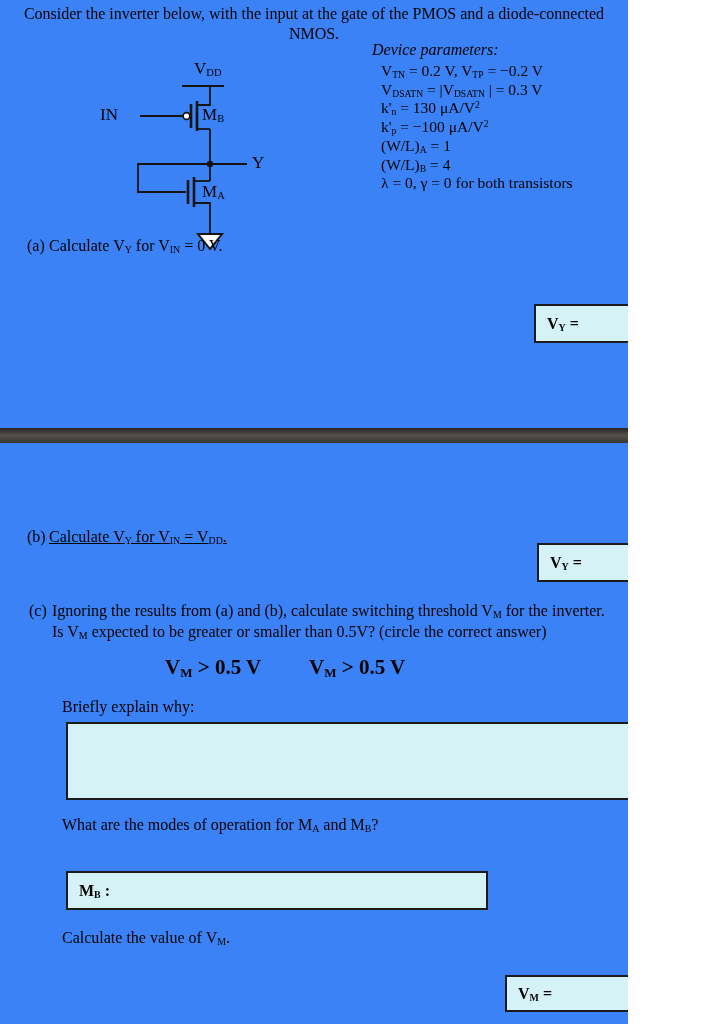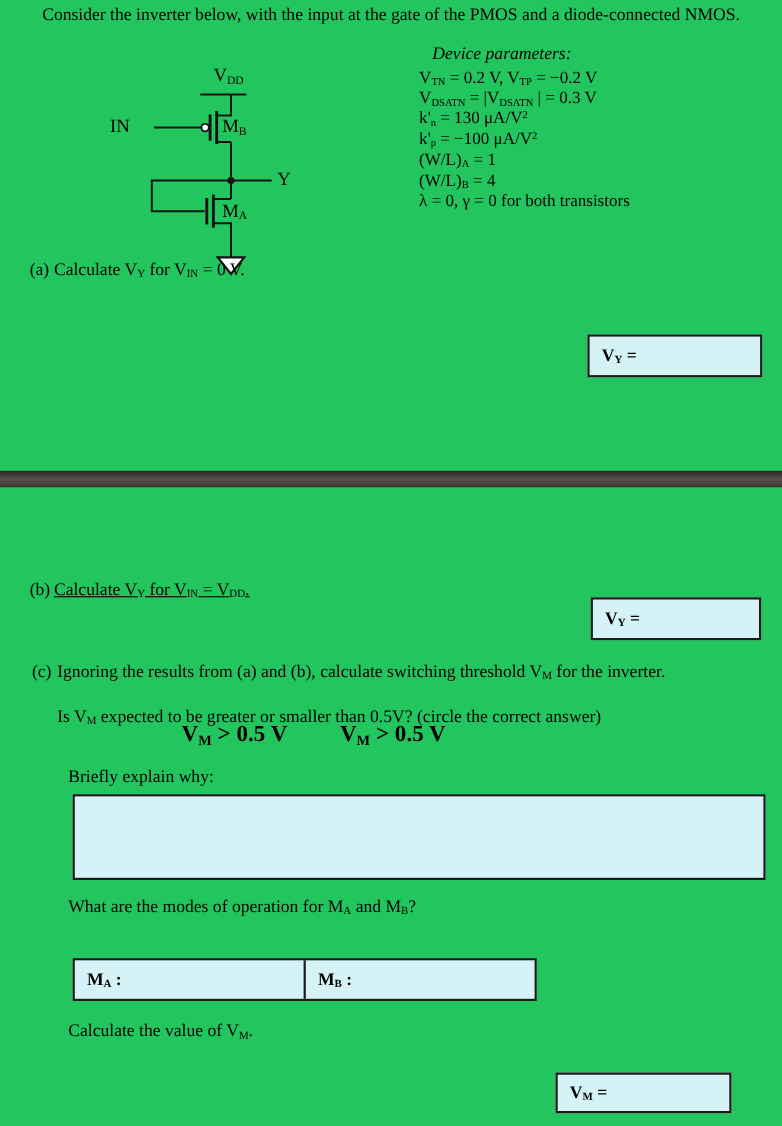--- a/index.html
+++ b/index.html
@@ -1,17 +1,17 @@
 <!DOCTYPE html>
 <html style="--answer-box-bg: #d5f3f6; --answer-box-border: #1b1b1b; --divider-dark: #3a3634; --ink: #000000;"><head>
 <meta charset="utf-8">
 <style>
   html,body{margin:0;padding:0;background:#fff;}
   .page{
-    position:relative;width:711px;height:1024px;background:#22c55e;
+    position:relative;width:628px;height:1024px;background:#3b82f6;
     font-family:"Liberation Serif","DejaVu Serif",serif;color:var(--ink,#000);
     overflow:hidden;
   }
   .abs{position:absolute;}
   .t16{font-size:16px;line-height:20px;white-space:nowrap;}
   .title{top:4px;left:0;right:0;text-align:center;font-size:16px;line-height:20px;}
 
   
   .circuit{left:95px;top:38px;width:175px;height:200px;margin-top:19px;}
   .circuit svg{position:absolute;left:0;top:0;}
@@ -19,21 +19,21 @@
   .lab-vdd{left:99px;top:3px;}
   .lab-in{left:5px;top:49px;}
   .lab-mb{left:107px;top:49px;}
   .lab-y{left:157px;top:97px;}
   .lab-ma{left:107px;top:126px;}
   sub{font-size:62%;vertical-align:-0.22em;line-height:0;}
   sup{font-size:62%;vertical-align:0.5em;line-height:0;}
 
   
   .params{left:372px;top:40px;width:330px;}
-  .params-heading{font-style:italic;font-size:16px;line-height:20px;margin-bottom:2px;margin-left:21px;}
+  .params-heading{font-style:italic;font-size:16px;line-height:20px;margin-bottom:2px;}
   .param-line{font-size:15.5px;line-height:18.7px;padding-left:9px;white-space:nowrap;}
 
   
   .answer-box{
     background:var(--answer-box-bg,#d5f3f6);
     border:2px solid var(--answer-box-border,#1b1b1b);
     box-sizing:border-box;display:flex;align-items:center;text-align:center;
   }
   .box-label{font-weight:bold;font-size:16px;padding-left:11px;white-space:nowrap;}
   .box-a{left:534px;top:304px;width:159px;height:39px;}
@@ -118,34 +118,31 @@
   <div class="abs divider"></div>
 
   <div class="abs t16" style="left:27px;top:527px;">(b)</div>
   <div class="abs t16" style="left:49px;top:527px;text-decoration:underline;">Calculate V<sub>Y</sub> for V<sub>IN</sub> = V<sub>DD</sub>.</div>
   <div class="abs answer-box box-b">
     <span class="box-label">V<sub>Y</sub> =</span>
   </div>
 
   <div class="abs t16" style="left:29px;top:601px;">(c)</div>
   <div class="abs t16" style="left:52px;top:601px;">Ignoring the results from (a) and (b), calculate switching threshold V<sub>M</sub> for the inverter.</div>
-  <div class="abs t16" style="left:52px;top:622px;margin-top:20px;">Is V<sub>M</sub> expected to be greater or smaller than 0.5V? (circle the correct answer)</div>
+  <div class="abs t16" style="left:52px;top:622px;">Is V<sub>M</sub> expected to be greater or smaller than 0.5V? (circle the correct answer)</div>
 
   <div class="abs opt opt1">V<sub>M</sub> &gt; 0.5 V</div>
   <div class="abs opt opt2">V<sub>M</sub> &gt; 0.5 V</div>
 
   <div class="abs t16" style="left:62px;top:697px;">Briefly explain why:</div>
   <div class="abs answer-box box-explain"></div>
 
   <div class="abs t16" style="left:62px;top:815px;">What are the modes of operation for M<sub>A</sub> and M<sub>B</sub>?</div>
 
   <div class="abs modes-table">
-    <div class="mode-cell first">
-      <span class="box-label">M<sub>A</sub> :</span>
-    </div>
     <div class="mode-cell">
       <span class="box-label">M<sub>B</sub> :</span>
     </div>
   </div>
 
   <div class="abs t16" style="left:62px;top:928px;">Calculate the value of V<sub>M</sub>.</div>
   <div class="abs answer-box box-vm">
     <span class="box-label">V<sub>M</sub> =</span>
   </div>
 

